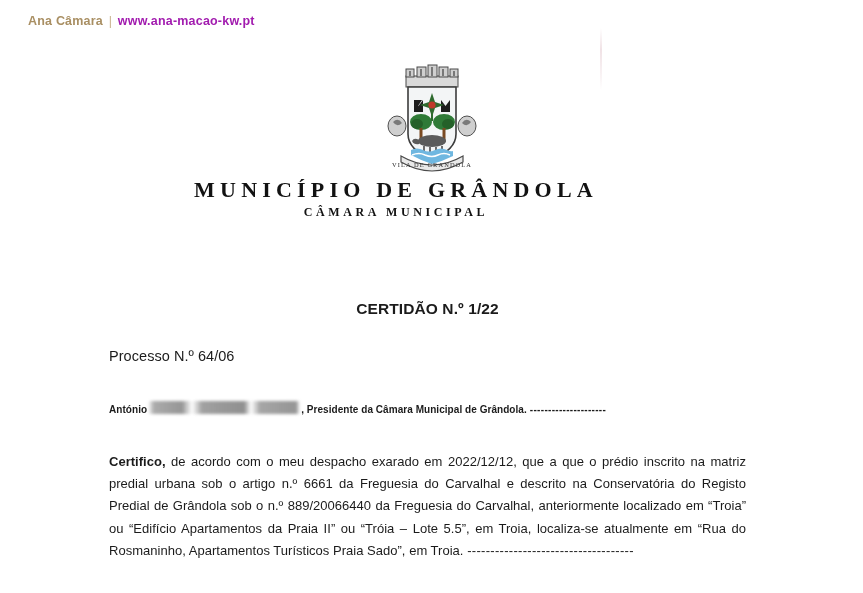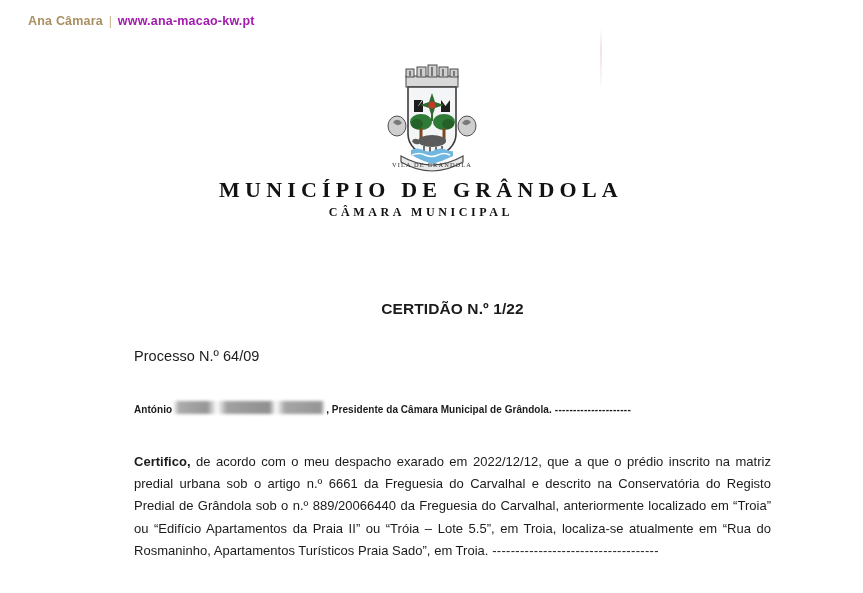--- a/index.html
+++ b/index.html
@@ -75,21 +75,20 @@
 
   
   #heading-block {
     position: absolute;
     top: 178px;
     left: 0;
     width: 792px;
     text-align: center;
     font-family: "Liberation Serif", serif;
     color: #121212;
-    margin-left: 25px;
   }
   #org-line-1 {
     font-size: 22px;
     font-weight: bold;
     letter-spacing: 5.2px;
     line-height: 1.1;
     white-space: nowrap;
   }
   #org-line-2 {
     font-size: 12px;
@@ -97,21 +96,21 @@
     letter-spacing: 3.6px;
     line-height: 1.25;
     margin-top: 3px;
     white-space: nowrap;
   }
 
   
   #doc-body {
     position: absolute;
     top: 300px;
-    left: 134px;
+    left: 109px;
     width: 637px;
     color: #1b1b1b;
   }
   #cert-title {
     text-align: center;
     font-size: 15.5px;
     font-weight: bold;
     letter-spacing: 0.1px;
     margin: 0 0 30px 0;
   }
@@ -235,21 +234,21 @@
 
   <div id="heading-block">
     <div id="org-line-1">MUNICÍPIO DE GRÂNDOLA</div>
     <div id="org-line-2">CÂMARA MUNICIPAL</div>
   </div>
 
   <div id="doc-body">
 
     <div id="cert-title">CERTIDÃO N.º 1/22</div>
 
-    <div id="process-line">Processo N.º 64/09</div>
+    <div id="process-line">Processo N.º 64/06</div>
 
     <div id="president-line">
       <span>António</span><span class="redacted-name"></span><span>, Presidente da Câmara Municipal de Grândola.</span><span class="dash-run"> ---------------------</span>
     </div>
 
     <p id="certifico-paragraph"><span class="lead">Certifico,</span><span> de acordo com o meu despacho exarado em 2022/12/12, que a que o prédio inscrito na matriz predial urbana sob o artigo n.º 6661 da Freguesia do Carvalhal e descrito na Conservatória do Registo Predial de Grândola sob o n.º 889/20066440 da Freguesia do Carvalhal, anteriormente localizado em “Troia” ou “Edifício Apartamentos da Praia II” ou “Tróia – Lote 5.5”, em Troia, localiza-se atualmente em “Rua do Rosmaninho, Apartamentos Turísticos Praia Sado”, em Troia. </span><span class="dash-run">------------------------------------</span></p>
 
   </div>
 </div>
 

